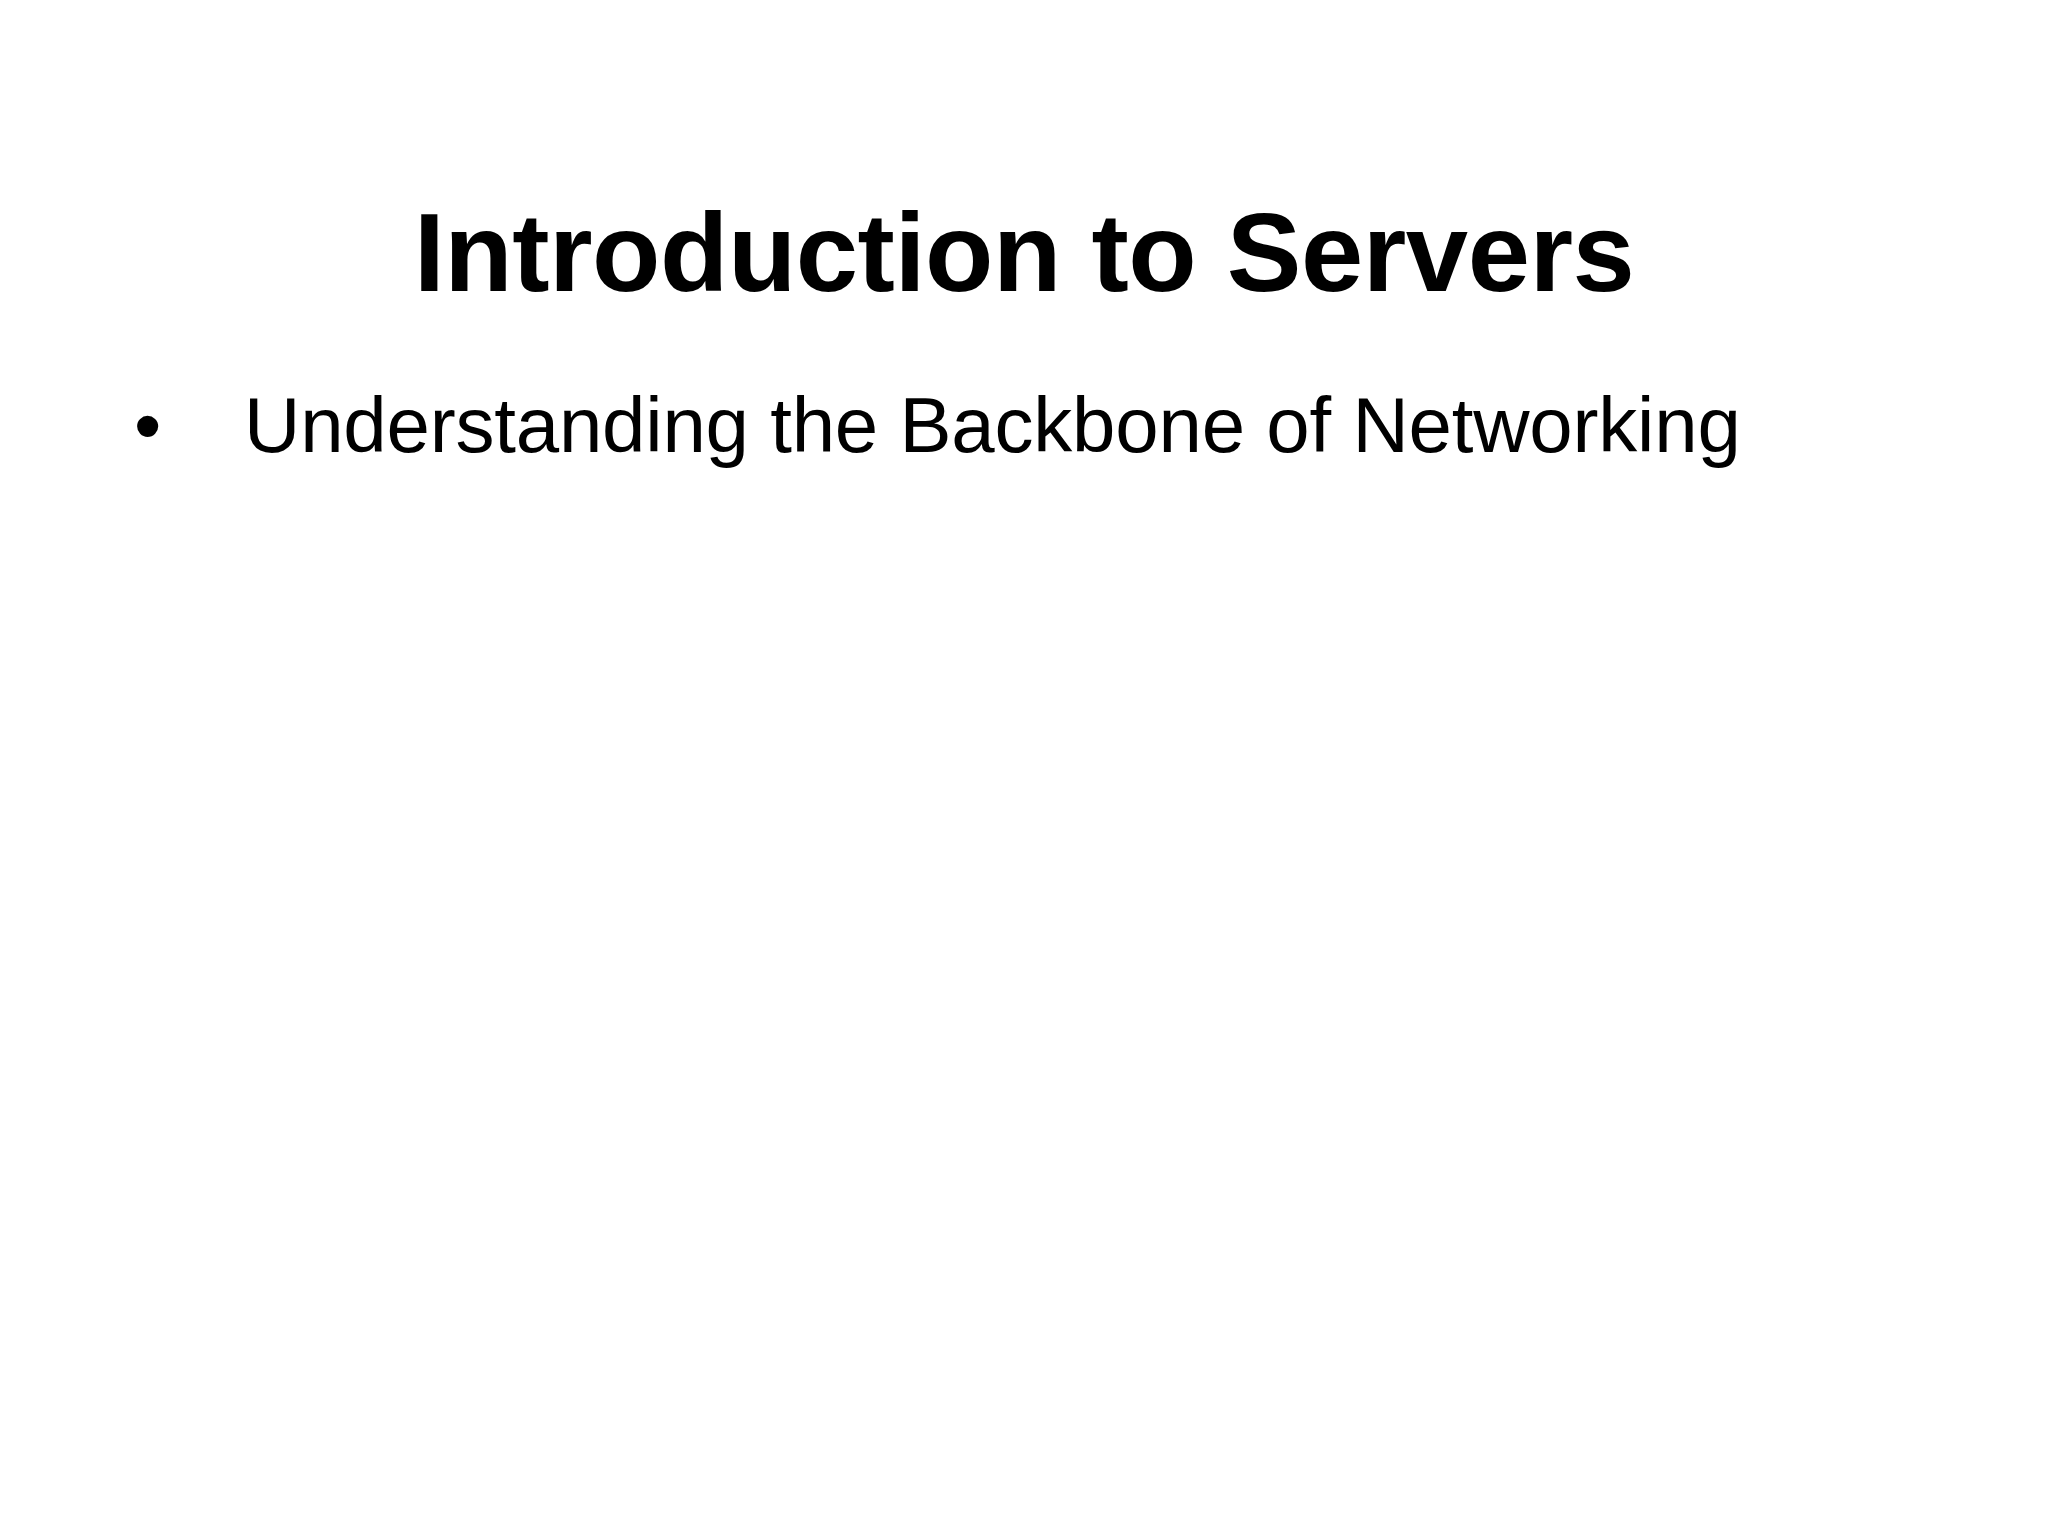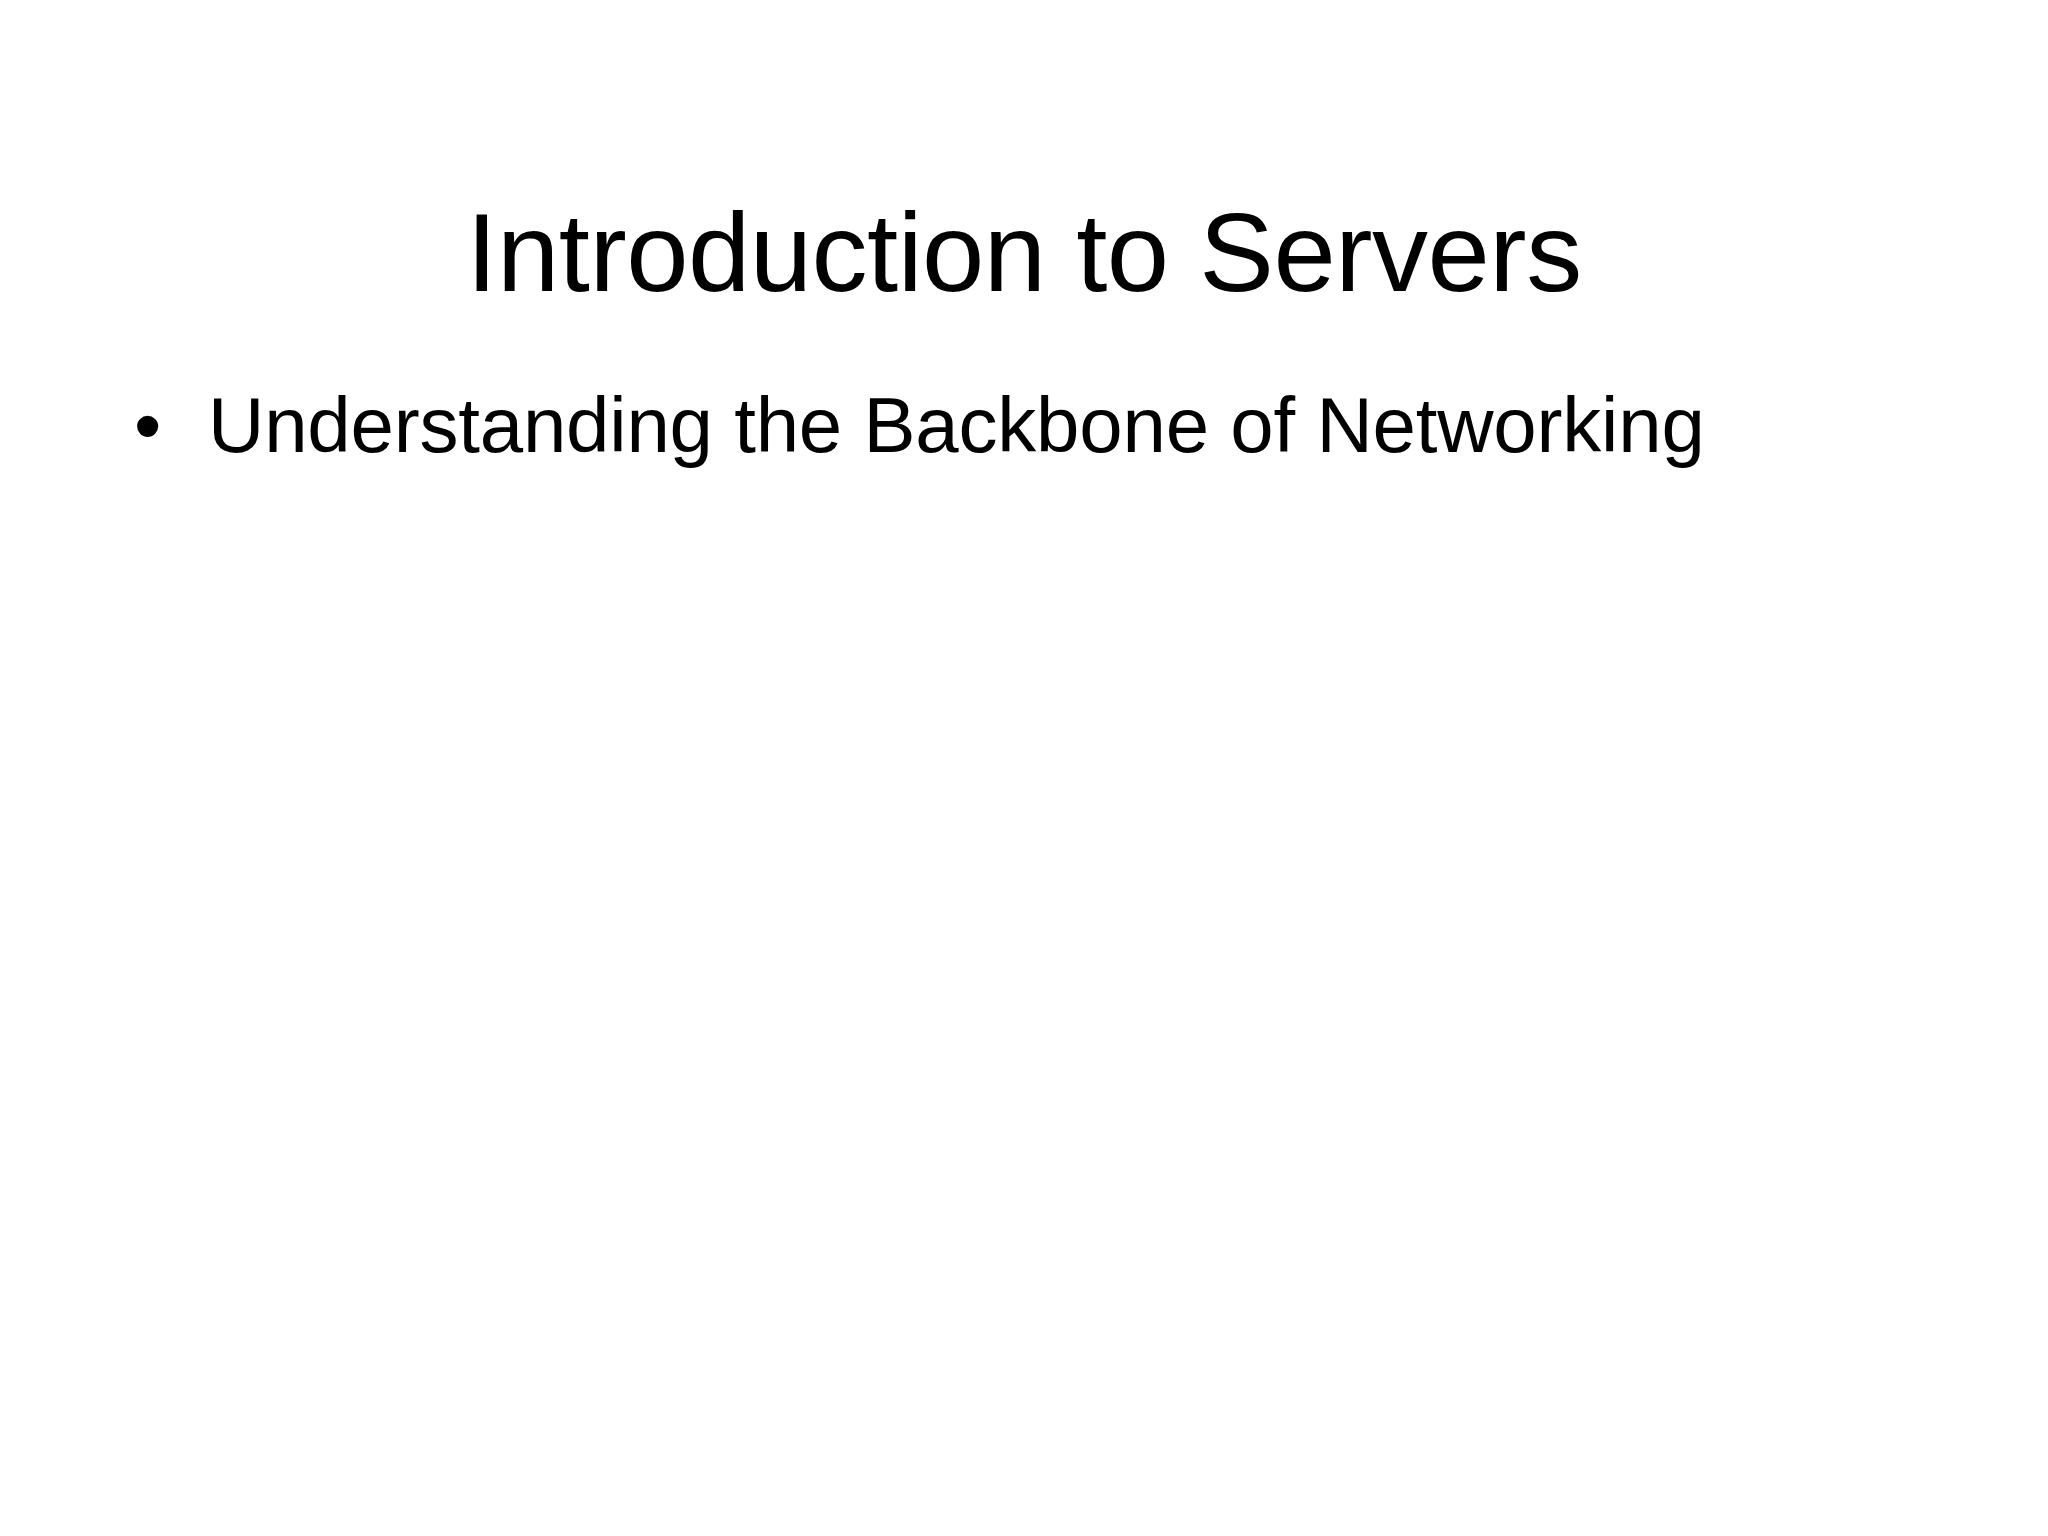--- a/index.html
+++ b/index.html
@@ -29,21 +29,21 @@
     top: 112px;
     width: 1776px;
     height: 170px;
     display: flex;
     align-items: flex-start;
     justify-content: center;
   }
   .slide-title {
     font-family: "Liberation Sans", sans-serif;
     font-size: 112px;
-    font-weight: 400;
+    font-weight: 700;
     line-height: 1.18;
     color: #000000;
     letter-spacing: -0.5px;
     white-space: nowrap;
     text-align: right;
   }
 
   
   .body-placeholder {
     position: absolute;
@@ -75,20 +75,21 @@
     top: 0;
     width: 40px;
     font-size: 78px;
     line-height: 1.22;
     color: #000000;
     text-align: left;
   }
   .bullet-text {
     display: inline;
     white-space: nowrap;
+    margin-left: 36px;
   }
 </style>
 </head>
 <body>
 
 <div class="slide">
 
   <div class="title-placeholder">
     <h1 class="slide-title">Introduction to Servers</h1>
   </div>

